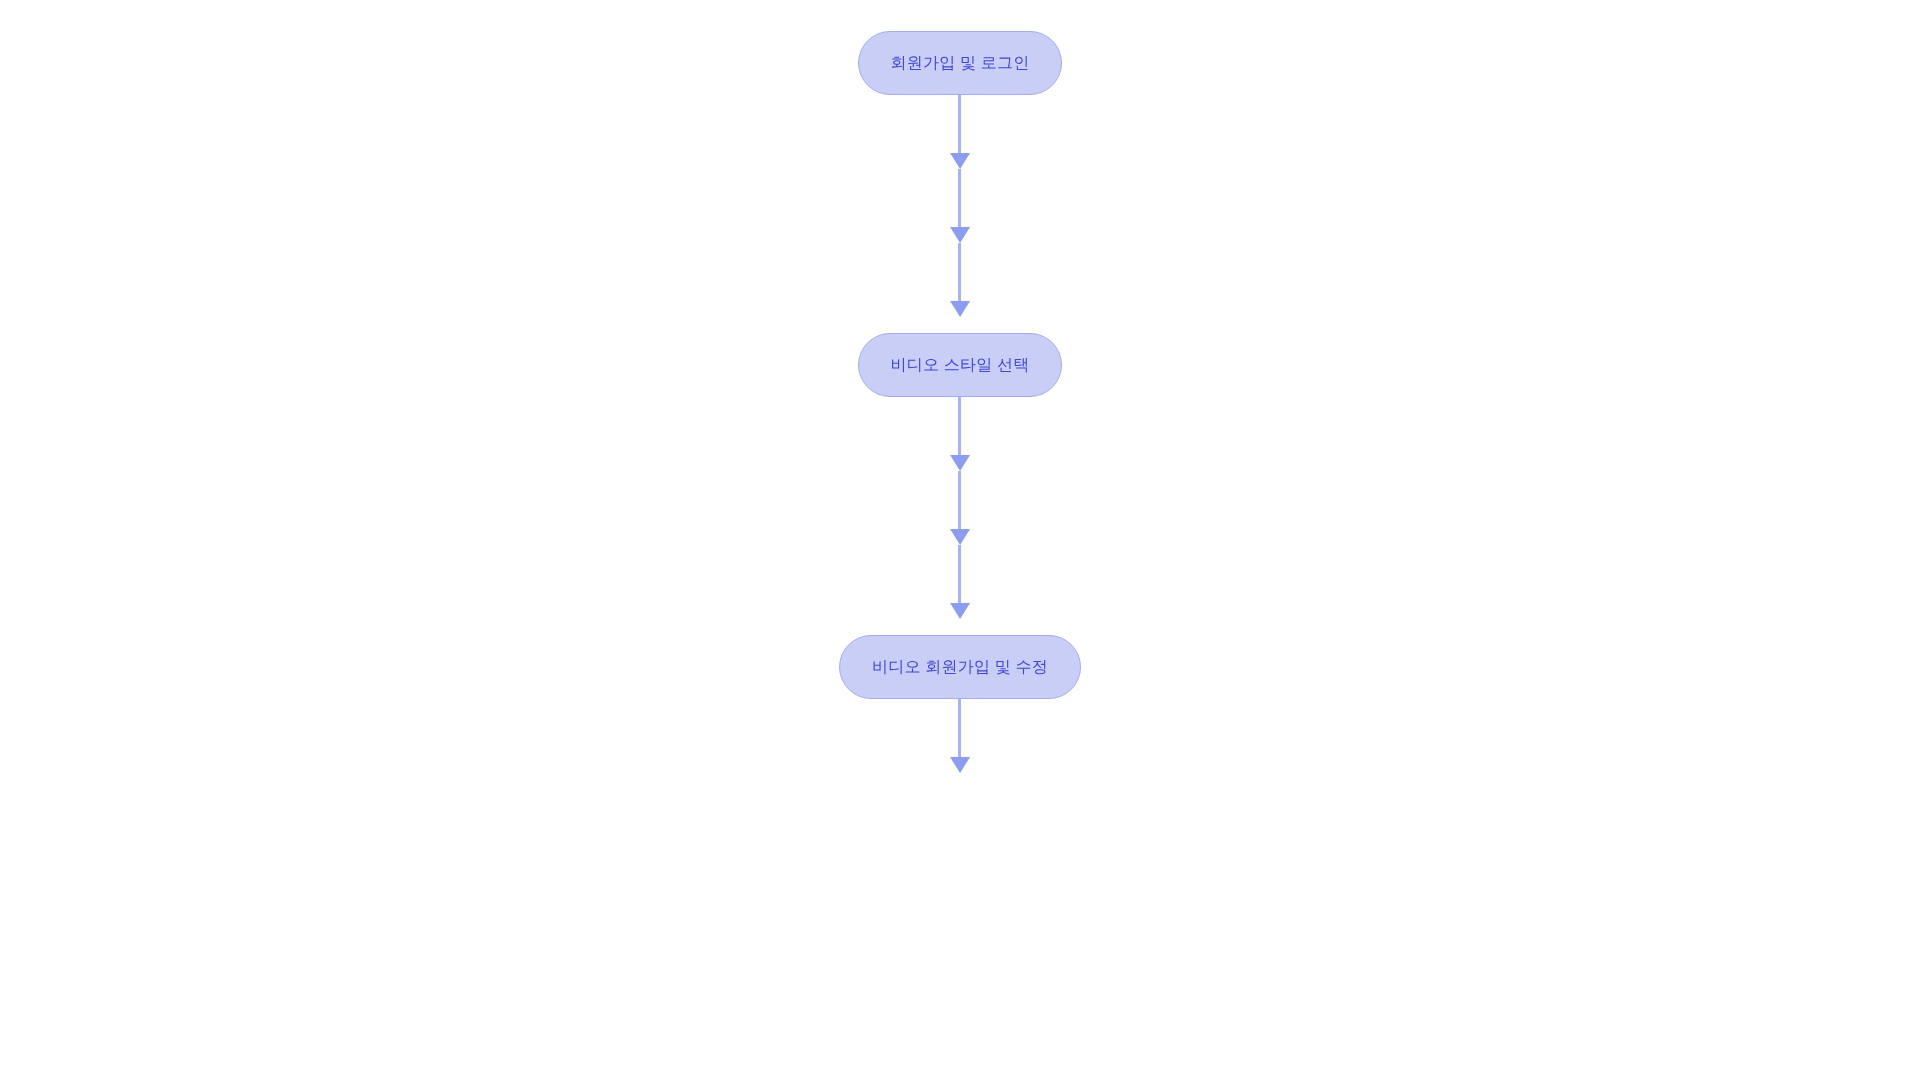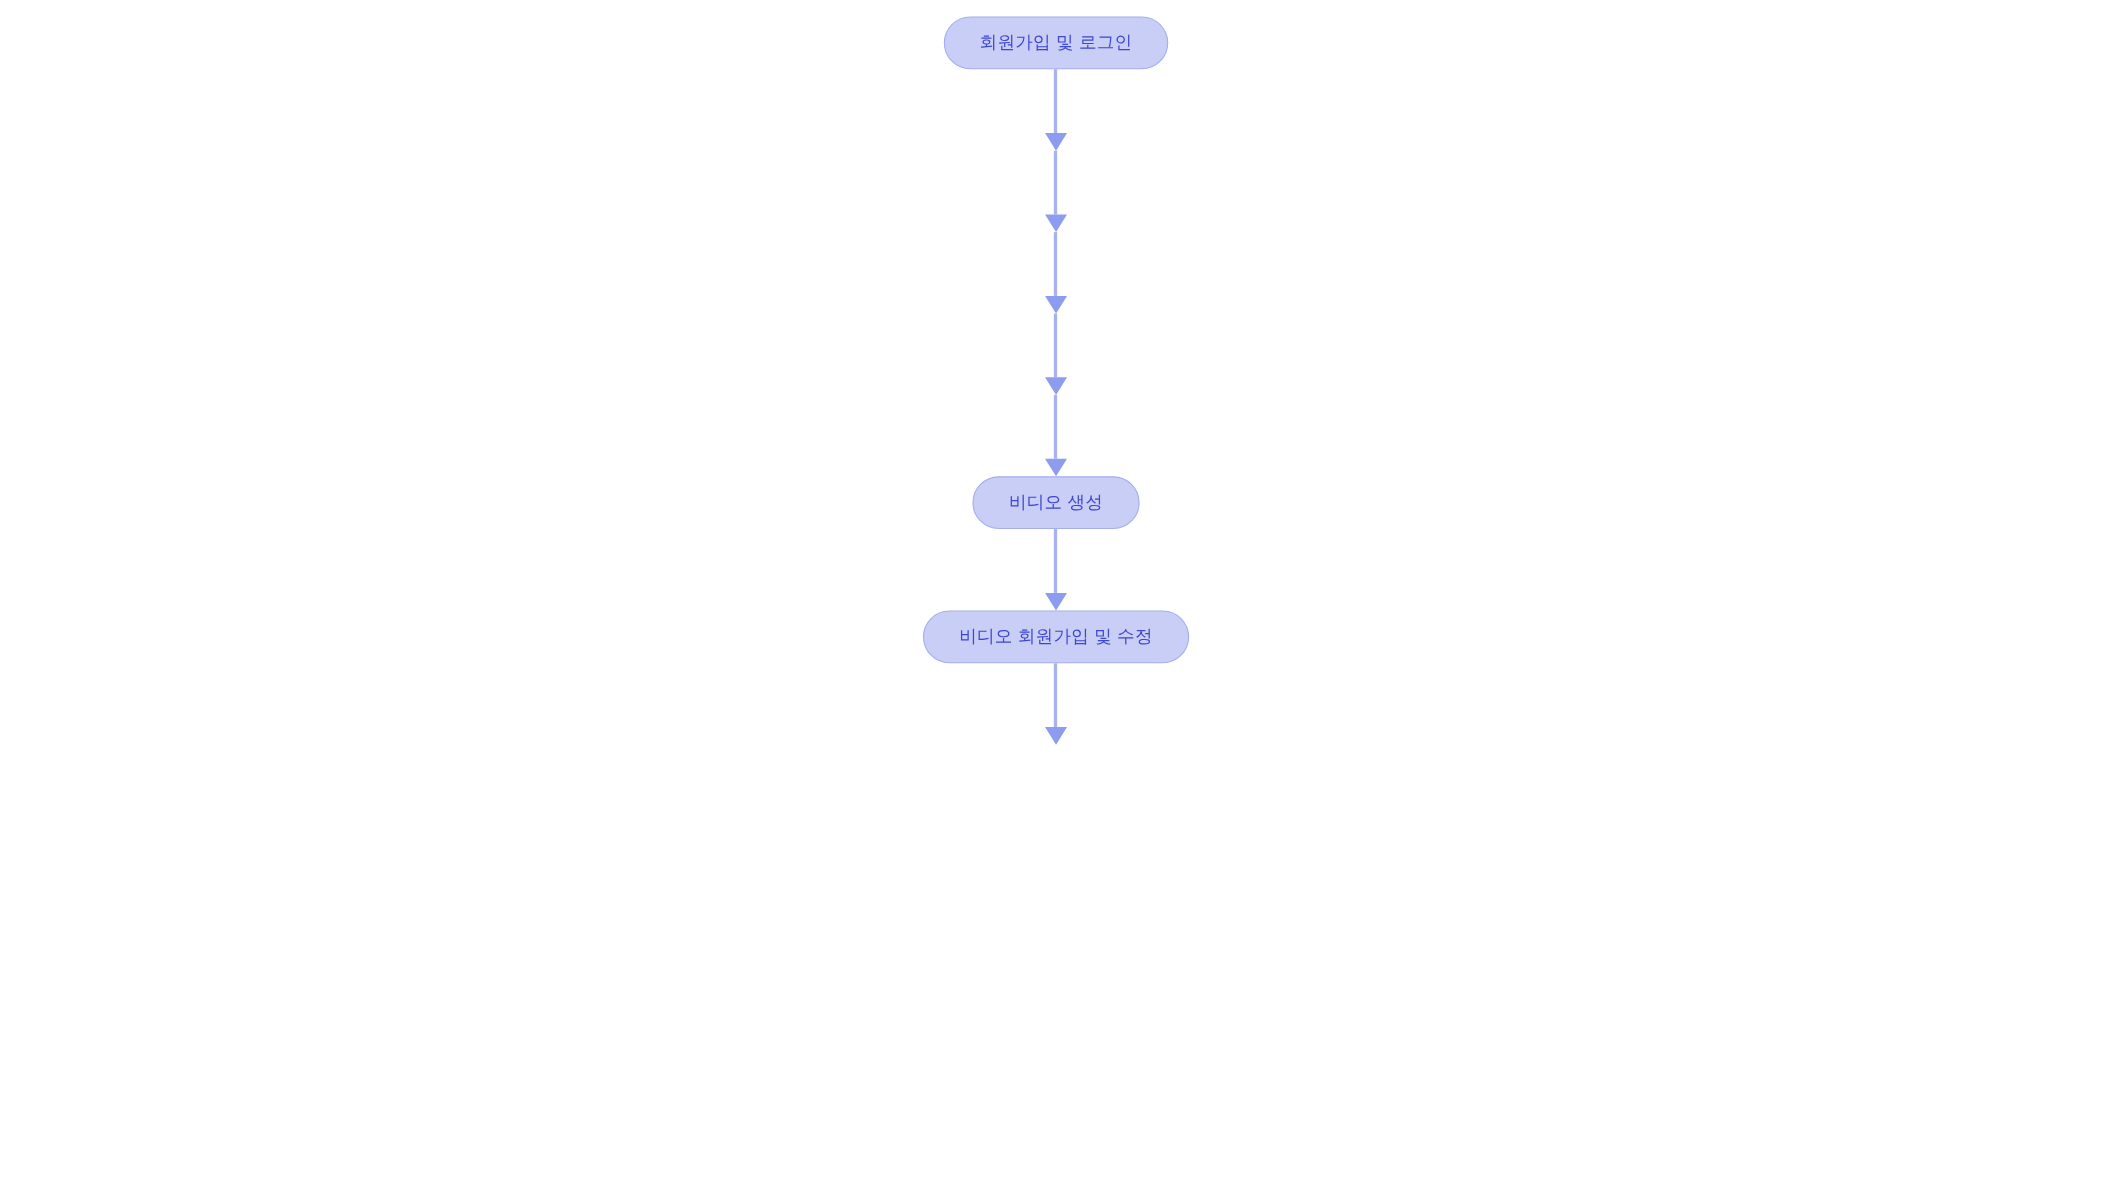--- a/index.html
+++ b/index.html
@@ -19,32 +19,33 @@
     position: absolute;
     top: 15px;
     left: 50%;
     transform: translateX(-50%);
     display: flex;
     flex-direction: column;
     align-items: center;
   }
   .node {
     box-sizing: border-box;
-    height: 48px;
+    height: 64px;
     padding: 0 32px;
     border: 1.5px solid var(--node-border, #a3adf0);
     border-radius: 33px;
     background: var(--node-fill, #c9cef7);
     color: var(--node-text, #3f46d0);
     font-size: 16px;
     letter-spacing: 0.2px;
     display: flex;
     align-items: center;
     justify-content: center;
     white-space: nowrap;
+    margin-top: 16px;
   }
   .connector {
     height: 74px;
     width: 20px;
     display: flex;
     flex-direction: column;
     align-items: center;
   }
   .connector .line {
     width: 3px;
@@ -78,35 +79,35 @@
     <div class="line"></div>
     <div class="head"></div>
   </div>
 
 
   <div class="connector">
     <div class="line"></div>
     <div class="head"></div>
   </div>
 
+  <div class="node">
+    <span>비디오 스타일 선택</span>
+  </div>
 
   <div class="connector">
     <div class="line"></div>
     <div class="head"></div>
   </div>
 
 
   <div class="connector">
     <div class="line"></div>
     <div class="head"></div>
   </div>
 
-  <div class="node">
-    <span>비디오 생성</span>
-  </div>
 
   <div class="connector">
     <div class="line"></div>
     <div class="head"></div>
   </div>
 
   <div class="node">
     <span>비디오 회원가입 및 수정</span>
   </div>
 

